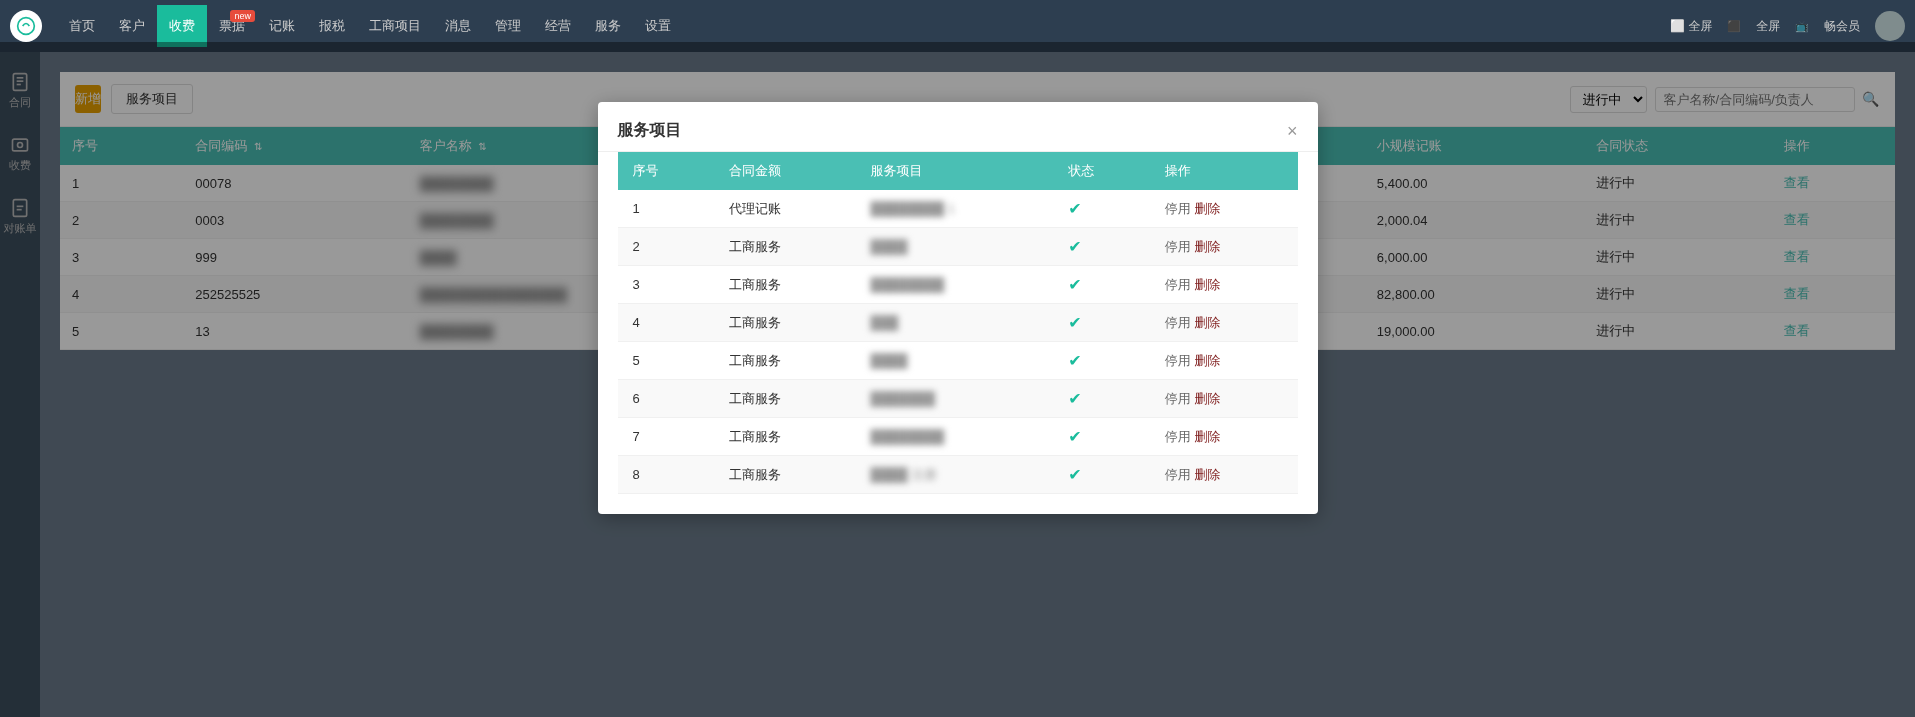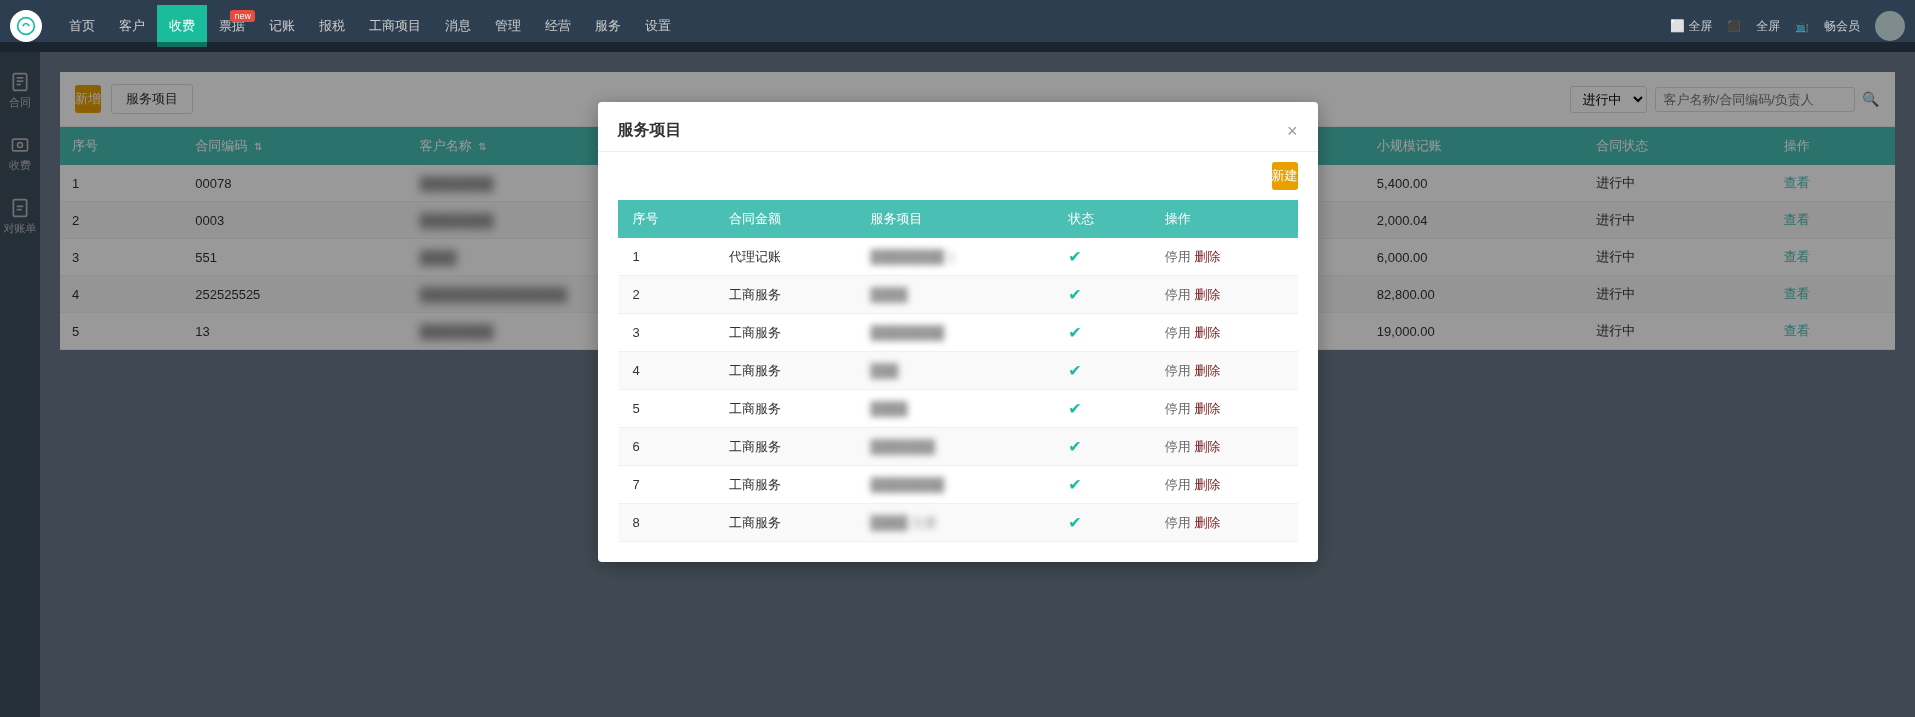--- a/index.html
+++ b/index.html
@@ -413,21 +413,21 @@
       <td>0003</td>
       <td><span class="blurred">████████</span></td>
       <td>小规模记账</td>
       <td>202305-202404</td>
       <td>2,000.04</td>
       <td><span class="status-badge">进行中</span></td>
       <td><button class="link-btn">查看</button></td>
     </tr>
               <tr>
       <td>3</td>
-      <td>551</td>
+      <td>999</td>
       <td><span class="blurred">████</span></td>
       <td>小规模记账</td>
       <td>202305-202404</td>
       <td>6,000.00</td>
       <td><span class="status-badge">进行中</span></td>
       <td><button class="link-btn">查看</button></td>
     </tr>
               <tr>
       <td>4</td>
       <td>252525525</td>
@@ -451,23 +451,20 @@
             </tbody>
         </table>
       </div>
     </div>
 
     <div class="overlay">
       <div class="modal">
         <div class="modal-header">
           <span class="modal-title">服务项目</span>
           <button class="modal-close">×</button>
-        </div>
-        <div class="modal-toolbar">
-          <button class="btn-new">新建</button>
         </div>
         <div class="modal-body">
           <table class="modal-table">
             <thead>
               <tr>
                 <th><span>序号</span></th>
                 <th><span>合同金额</span></th>
                 <th><span>服务项目</span></th>
                 <th><span>状态</span></th>
                 <th><span>操作</span></th>

